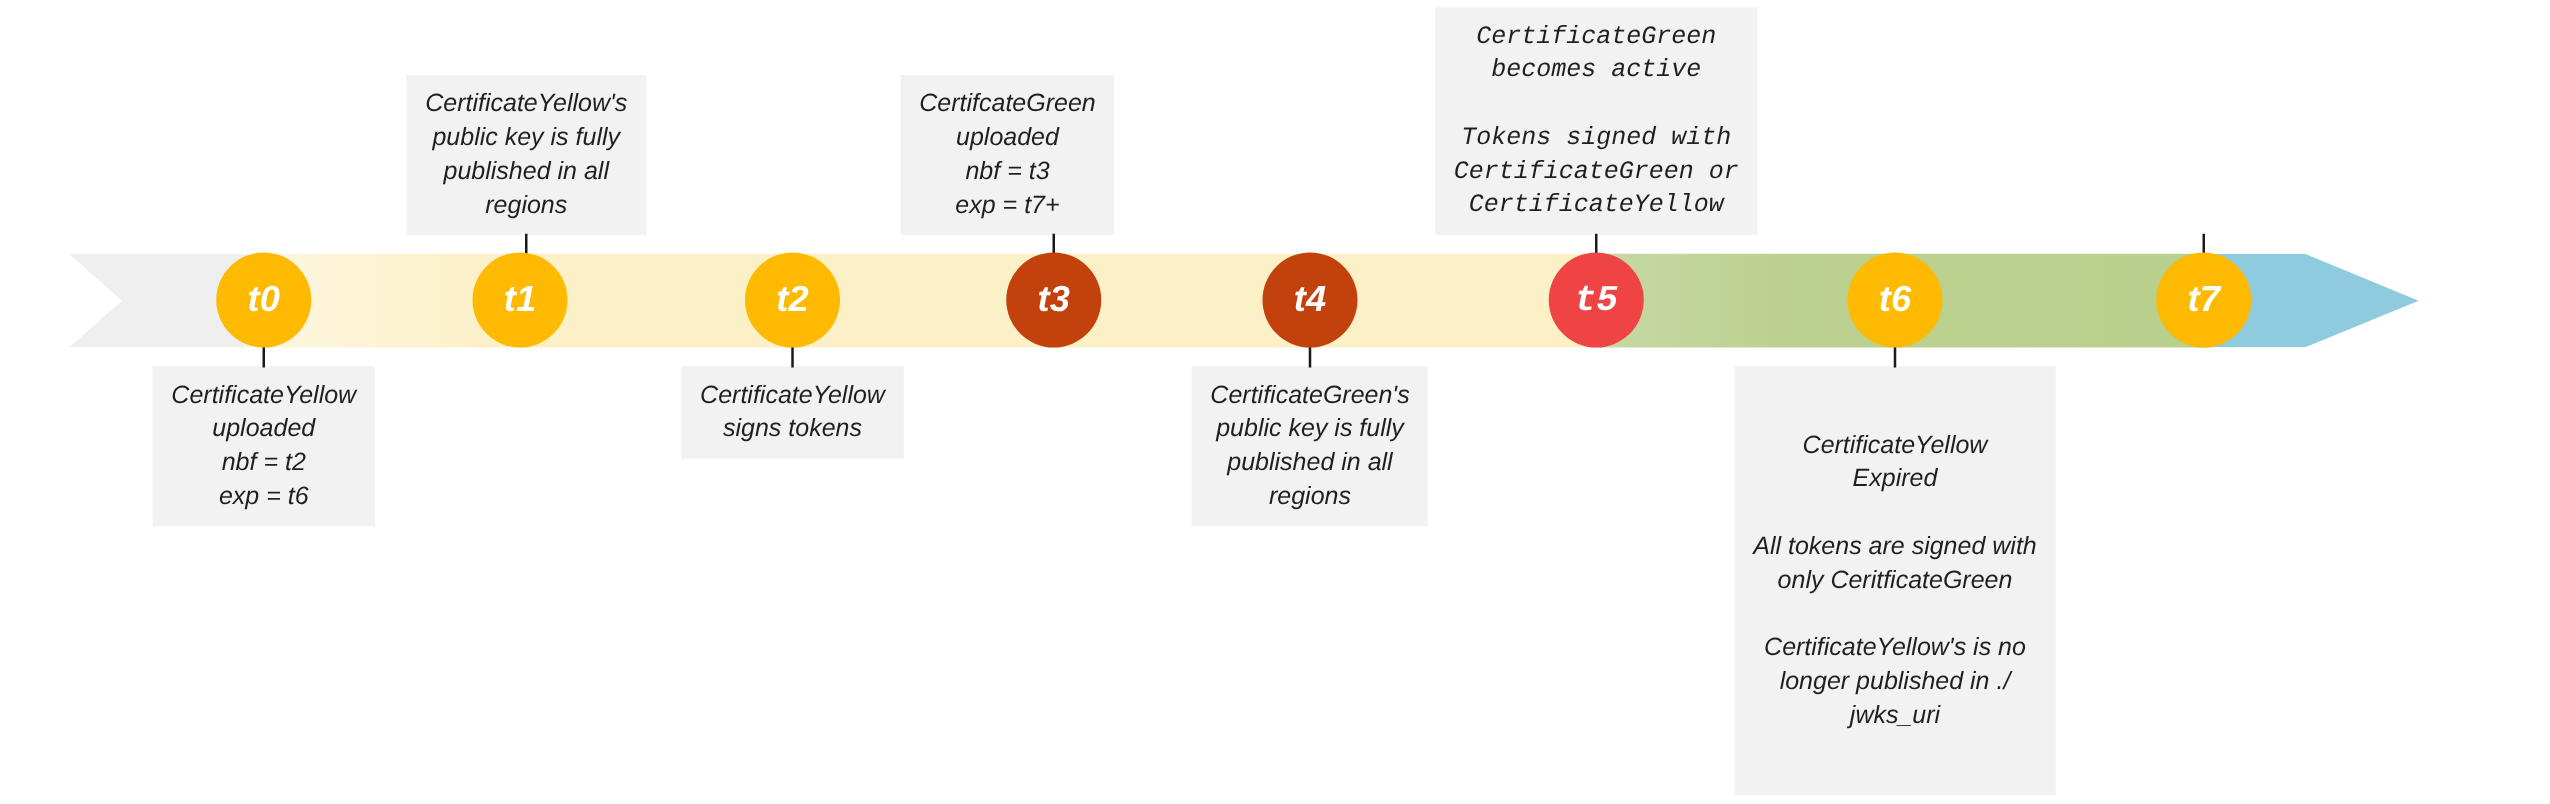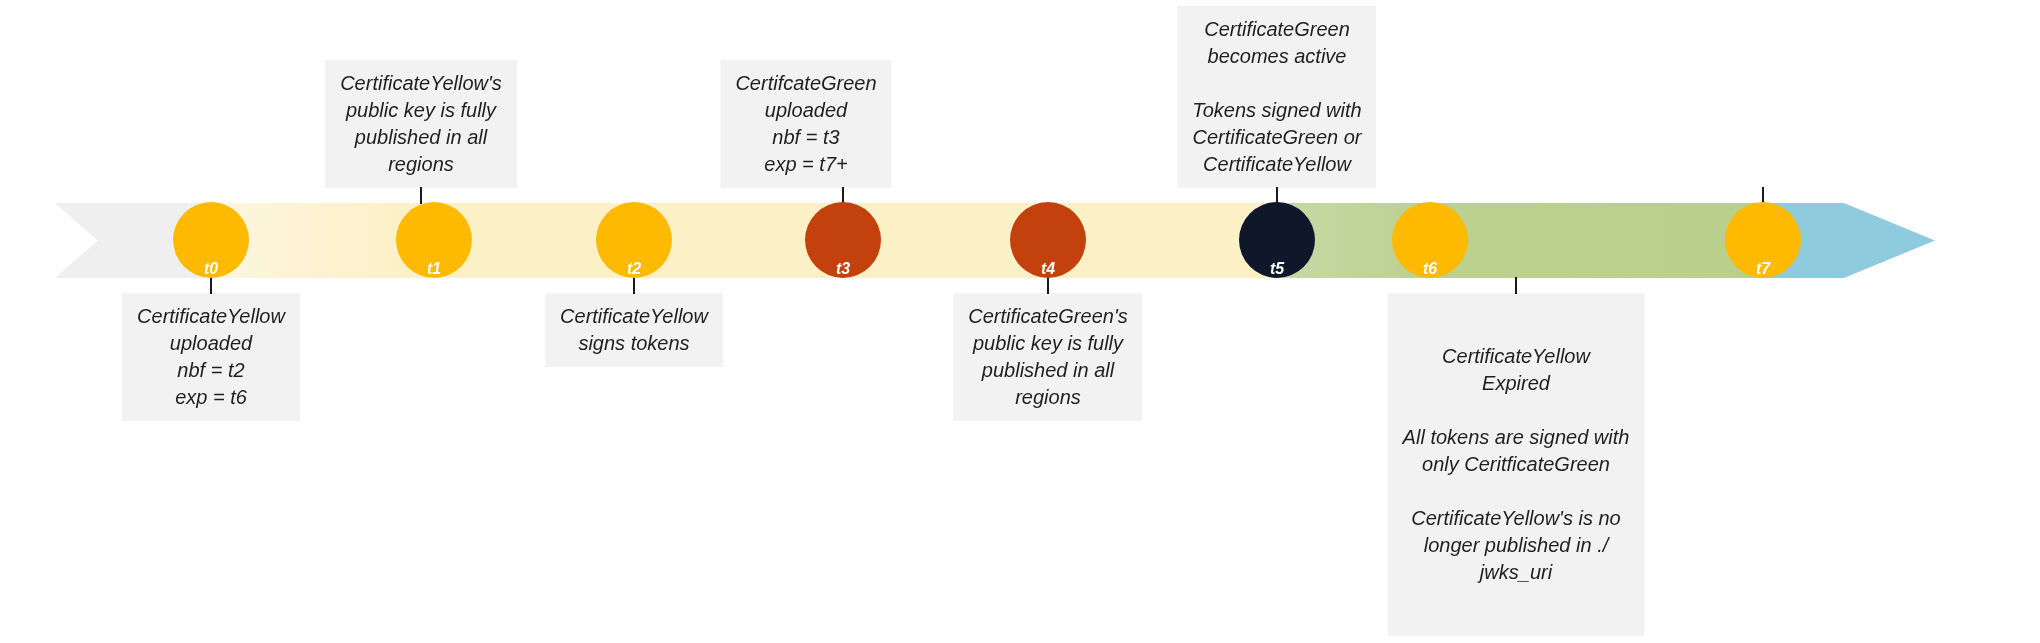--- a/index.html
+++ b/index.html
@@ -18,27 +18,27 @@
   }
   .seg-cream{left:211px;width:1066px;background:linear-gradient(90deg,#fdf6e0 0%,#fcf0c7 18%,#fcf0c7 100%);}
   .seg-green{left:1277px;width:489px;background:linear-gradient(90deg,#c6d9a6 0%,#bcd18f 30%,#b9cf8c 100%);}
   .seg-blue{
     left:1763px;width:172px;background:#8fcbde;
     clip-path:polygon(0 0,47% 0,100% 50%,47% 100%,0 100%);
   }
   
   .dot{
     position:absolute;top:202px;width:76px;height:76px;border-radius:50%;
-    display:flex;align-items:flex-end;justify-content:center;
-    color:#ffffff;font-size:16px;font-weight:bold;font-style:italic;
+    display:flex;align-items:center;justify-content:center;
+    color:#ffffff;font-size:29px;font-weight:bold;font-style:italic;
     z-index:3;
   }
   .dot-gold{background:#fdba01;}
   .dot-blue{background:#c2410c;}
-  .dot-green{background:#0f172a;}
+  .dot-green{background:#ef4444;}
   
   .conn{position:absolute;width:2px;background:#1a1a1a;z-index:2;}
   .conn-above{top:187px;height:17px;}
   .conn-below{top:277px;height:17px;}
   
   .note{
     position:absolute;
     transform:translateX(-50%);
     background:#f2f2f2;
     color:#1f1f1f;
@@ -47,23 +47,23 @@
     text-align:center;
     white-space:pre;
     padding:10px 15px;
     z-index:1;
   }
   .note-above{bottom:455px;}   
   .note-below{top:293px;}
   .note-tall{padding-top:50px;padding-bottom:50px;}
   
   .x0{left:211px;} .x1{left:421px;} .x2{left:634px;} .x3{left:806px;}
-  .x4{left:1048px;} .x5{left:1277px;} .x6{left:1516px;} .x7{left:1763px;}
-  .dot.x0{left:173px;} .dot.x1{left:396px;} .dot.x2{left:596px;} .dot.x3{left:805px;}
-  .dot.x4{left:1010px;} .dot.x5{left:1239px;} .dot.x6{left:1392px;} .dot.x7{left:1725px;font-style:italic;}
+  .x4{left:1048px;} .x5{left:1277px;font-family:Liberation Mono, monospace;} .x6{left:1516px;} .x7{left:1763px;}
+  .dot.x0{left:173px;} .dot.x1{left:378px;} .dot.x2{left:596px;} .dot.x3{left:805px;}
+  .dot.x4{left:1010px;} .dot.x5{left:1239px;} .dot.x6{left:1478px;} .dot.x7{left:1725px;font-style:italic;}
   .conn.x0{left:210px;} .conn.x1{left:420px;} .conn.x2{left:633px;} .conn.x3{left:842px;}
   .conn.x4{left:1047px;} .conn.x5{left:1276px;} .conn.x6{left:1515px;} .conn.x7{left:1762px;}
 </style>
 </head>
 <body>
 
 <div class="canvas">
 
   <div class="seg seg-gray"></div>
   <div class="seg seg-cream"></div>

